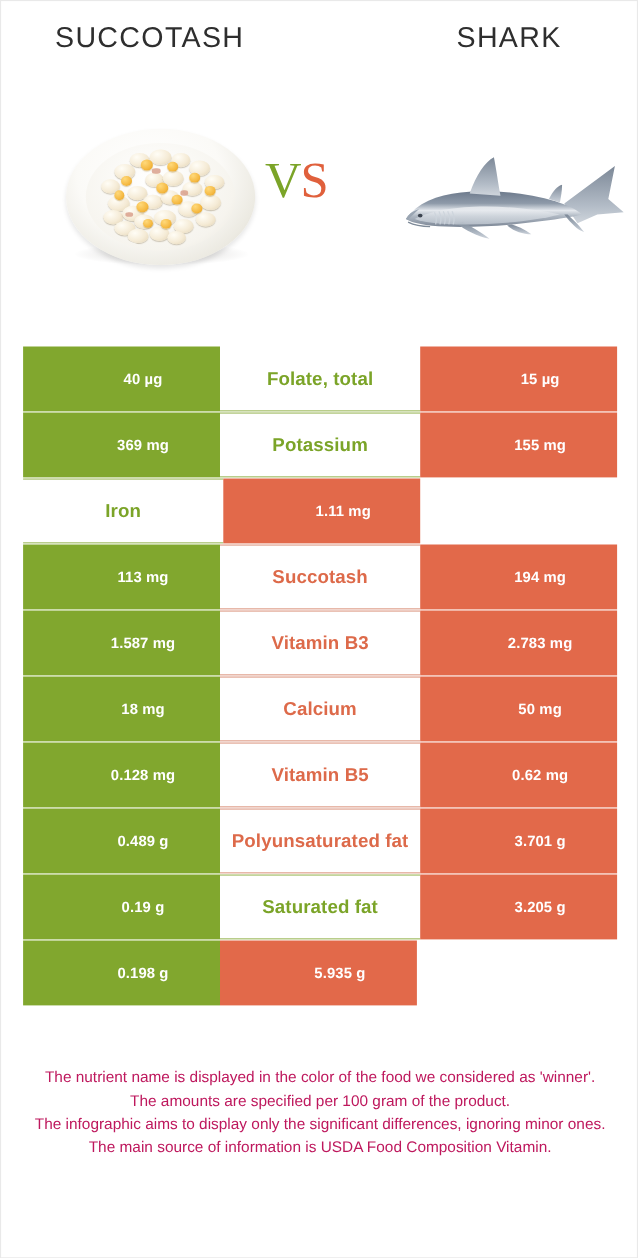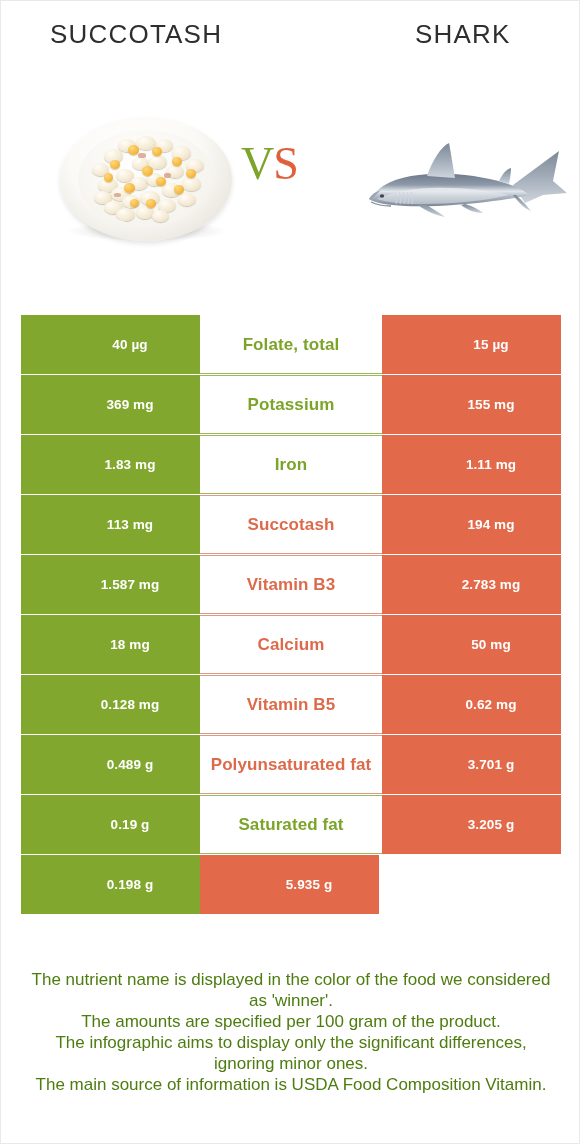--- a/index.html
+++ b/index.html
@@ -176,23 +176,23 @@
   .cell.mid.win-orange { color: #dd6a4a; border-top-color:#dd9a85; border-bottom-color:#dd9a85; }
   .row:first-child .cell.mid { border-top-color: transparent; }
 
   
   .footer {
     position: absolute;
     left: 28px;
     top: 968px;
     width: 524px;
     text-align: center;
-    font-size: 17px;
+    font-size: 14px;
     line-height: 21px;
-    color: #4d7c0f;
+    color: #be185d;
     font-weight: 400;
   }
   .footer p { margin: 0; }
 </style>
 </head>
 <body>
 
 <div class="page">
 
   <div class="hero-titles">
@@ -319,21 +319,20 @@
         <div class="cell left">40 µg</div>
         <div class="cell mid win-green">Folate, total</div>
         <div class="cell right">15 µg</div>
       </div>
       <div class="row">
         <div class="cell left">369 mg</div>
         <div class="cell mid win-green">Potassium</div>
         <div class="cell right">155 mg</div>
       </div>
       <div class="row">
-        <div class="cell left">1.83 mg</div>
         <div class="cell mid win-green">Iron</div>
         <div class="cell right">1.11 mg</div>
       </div>
       <div class="row">
         <div class="cell left">113 mg</div>
         <div class="cell mid win-orange">Succotash</div>
         <div class="cell right">194 mg</div>
       </div>
       <div class="row">
         <div class="cell left">1.587 mg</div>

